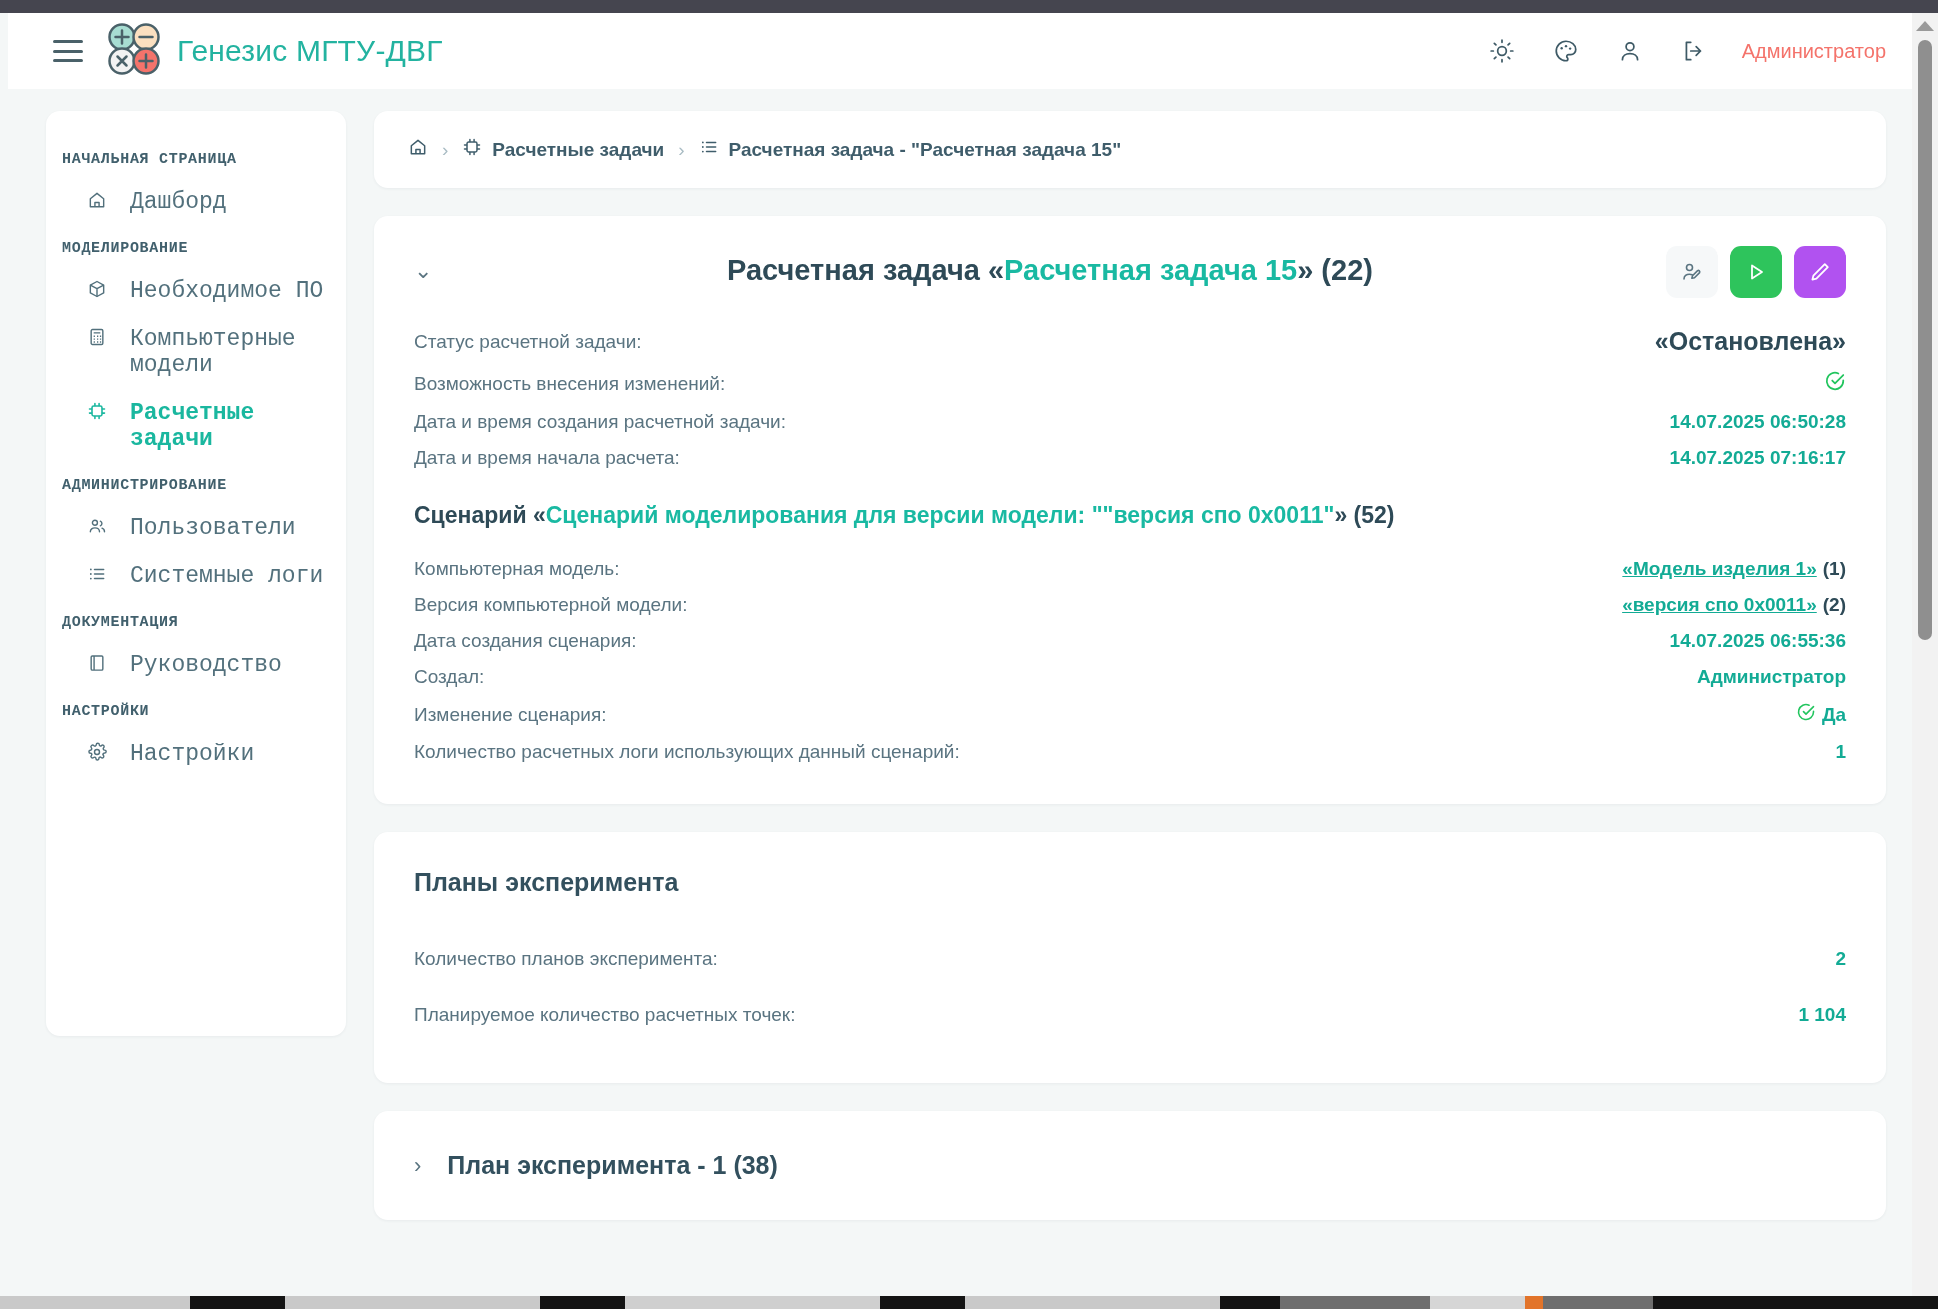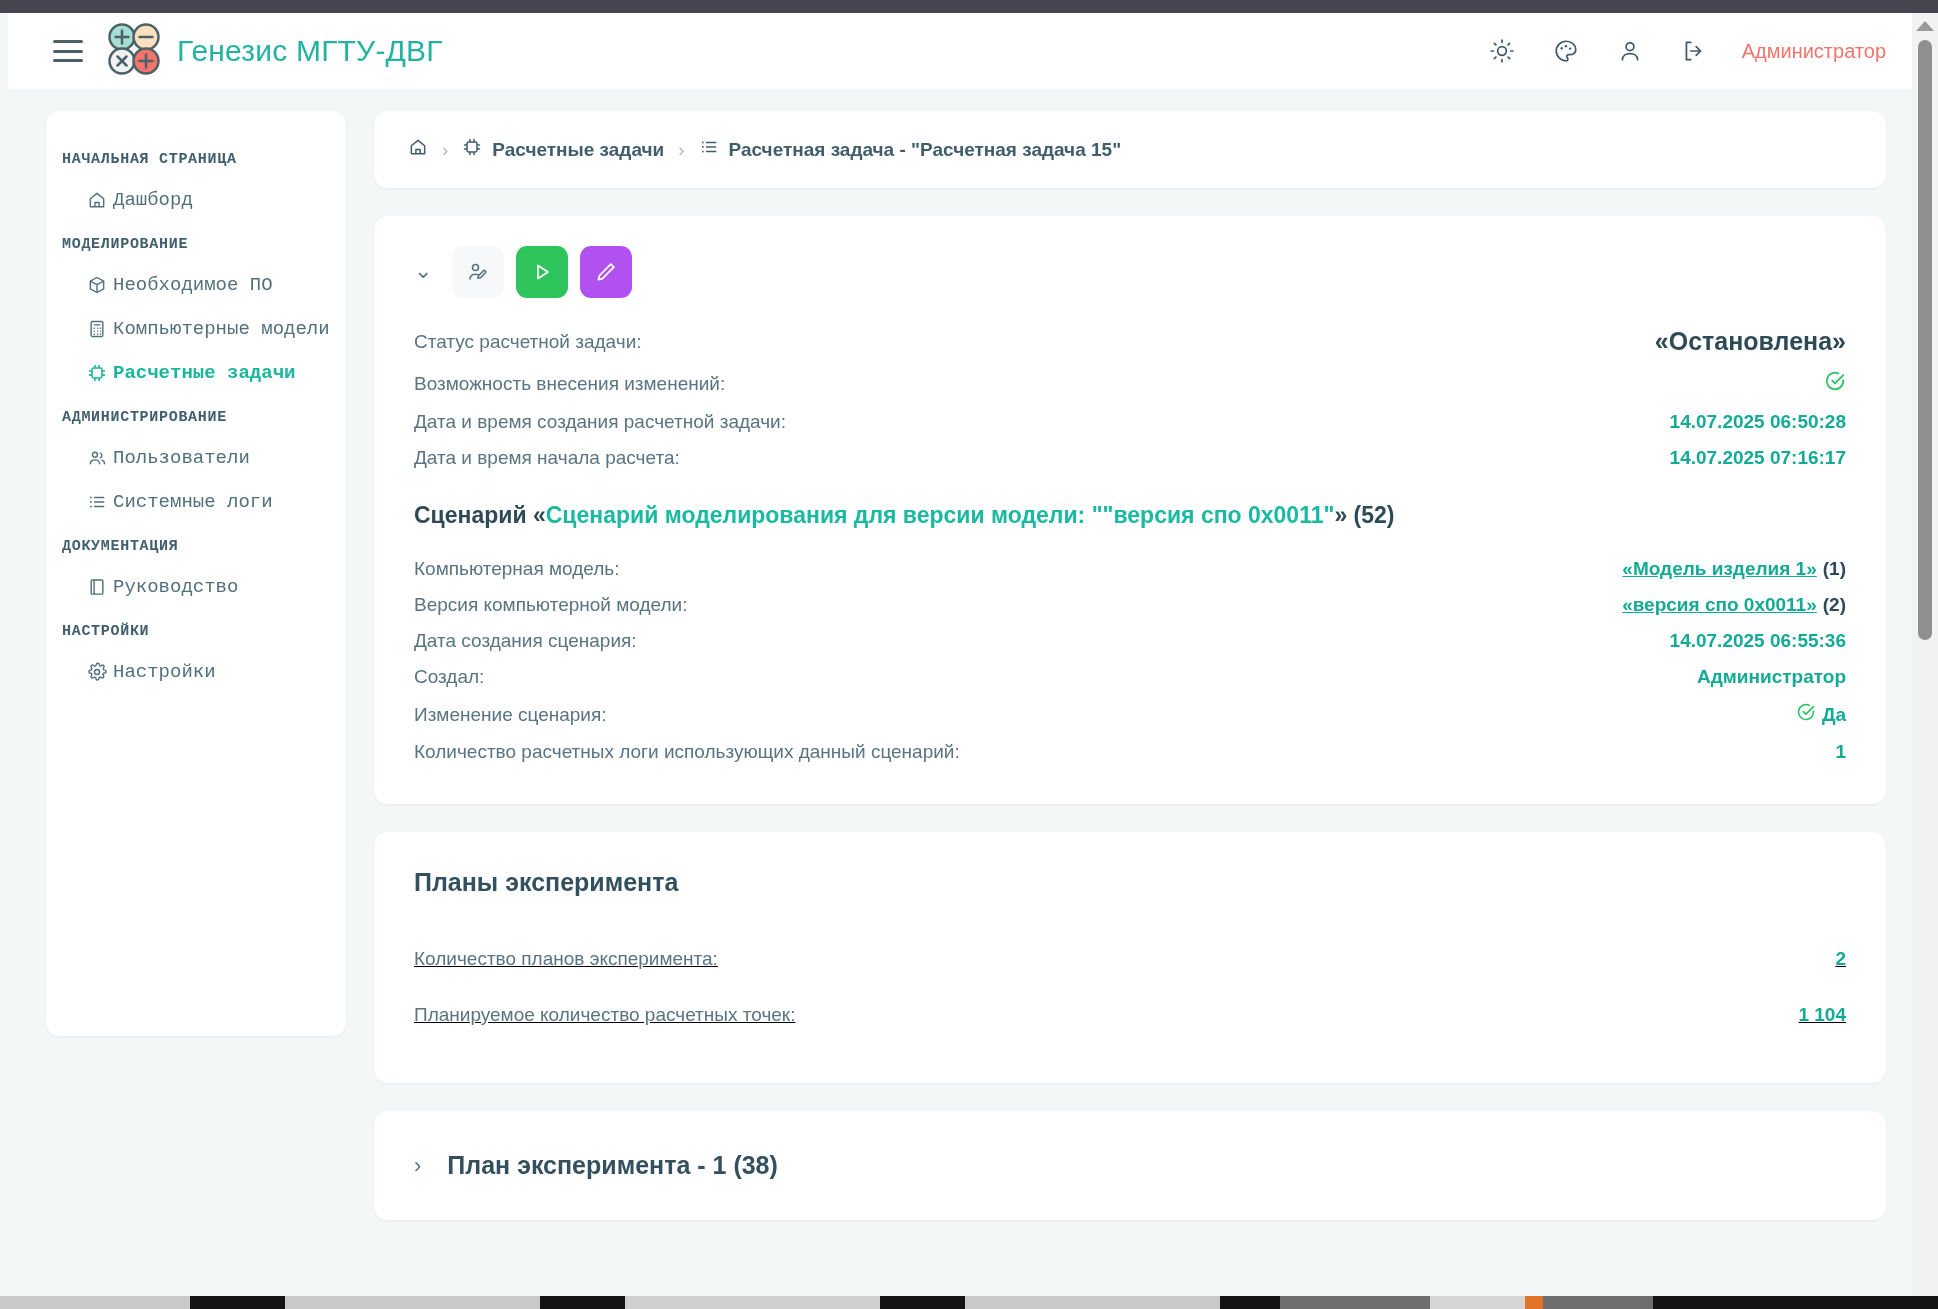--- a/index.html
+++ b/index.html
@@ -58,22 +58,22 @@
     padding: 26px 0 30px 0;
     min-height: 925px;
     box-shadow: 0 1px 3px rgba(30,50,60,.06);
     font-family: Liberation Mono, monospace;
   }
   .nav-group-label {
     font-size: 15px; font-weight: 700; color: #41606d;
     letter-spacing: .7px; padding: 14px 0 10px 16px; text-transform: uppercase;
   }
   .nav-item {
-    display: flex; gap: 5px;
-    padding: 11px 0 11px 40px; font-size: 19px; color: #52707c;
+    display: flex; gap: 22px;
+    padding: 11px 0 11px 40px; font-size: 23px; color: #52707c;
     cursor: pointer;
   }
   .nav-item.active { color: #1ab79f; font-weight: 700; }
   .nav-item .ni-ico { width: 22px; height: 22px; display: inline-flex; align-items: center; justify-content: center; flex: 0 0 auto; }
 
   
   .main { flex: 1 1 auto; padding: 0 52px 0 28px; min-width: 0; }
   .card {
     background: #ffffff; border-radius: 14px;
     box-shadow: 0 1px 3px rgba(30,50,60,.06);
@@ -116,21 +116,21 @@
   .row .v a { color: #13ab95; text-decoration: underline; }
 
   .section-title {
     font-size: 23px; font-weight: 700; color: #2e4a57;
     margin: 26px 0 14px 0;
   }
   .section-title .hl { color: #19b9a2; }
 
   .plans-card { padding: 36px 40px 40px 40px; }
   .plans-head { font-size: 25px; font-weight: 700; color: #33505e; margin-bottom: 34px; }
-  .plans-card .row { padding: 17px 0; text-decoration: underline; }
+  .plans-card .row { padding: 17px 0; }
 
   .plan-item { padding: 40px 40px; display: flex; align-items: center; gap: 26px; }
   .plan-chev { font-size: 22px; color: #5b7581; cursor: pointer; }
   .plan-name { font-size: 25px; font-weight: 700; color: #33505e; }
 
   
   .vscroll {
     position: absolute; top: 13px; right: 0; width: 26px; height: 1283px;
     background: #f2f2f2;
   }
@@ -348,20 +348,23 @@
           </div>
         </div>
       </div>
 
       <div class="card">
         <div class="detail">
 
           <div class="detail-head">
             <div class="chev-btn">⌄</div>
 
+            <div class="detail-title">
+              <span>Расчетная задача «</span><span class="hl">Расчетная задача 15</span><span>» (22)</span>
+            </div>
 
             <div class="actions">
               <button class="act ghost">
                 <svg width="24" height="24" viewBox="0 0 24 24" fill="none" stroke="#5a7481" stroke-width="1.6" stroke-linecap="round" stroke-linejoin="round">
                   <circle cx="9.5" cy="7.5" r="3"></circle>
                   <path d="M4 19c0-3 2.4-4.8 5.5-4.8 1 0 1.9.2 2.7.5"></path>
                   <path d="M19.6 12.6l-5.1 5.1-2.6.6.6-2.6 5.1-5.1a1.5 1.5 0 012 2z"></path>
                 </svg>
               </button>
               <button class="act green">

